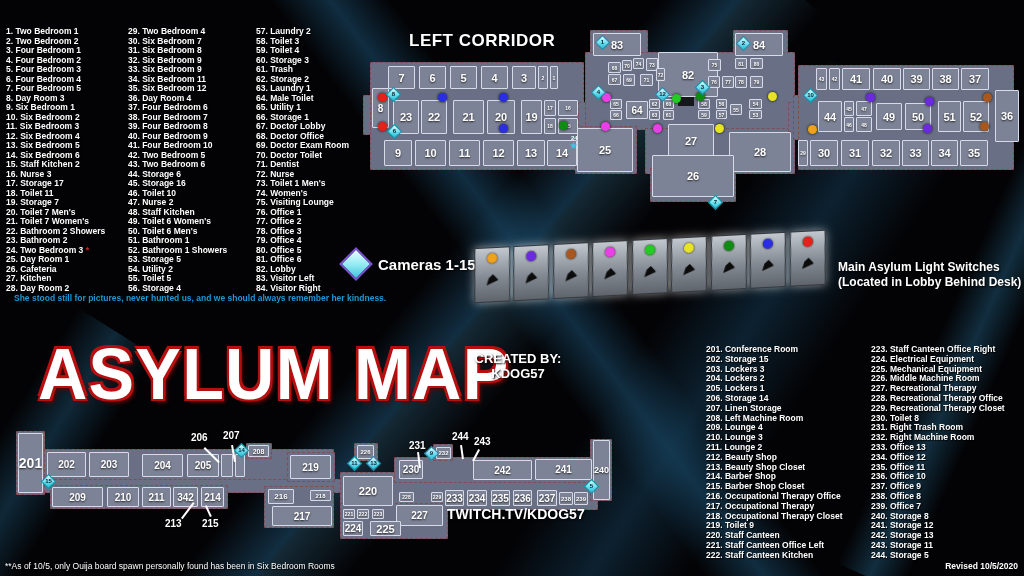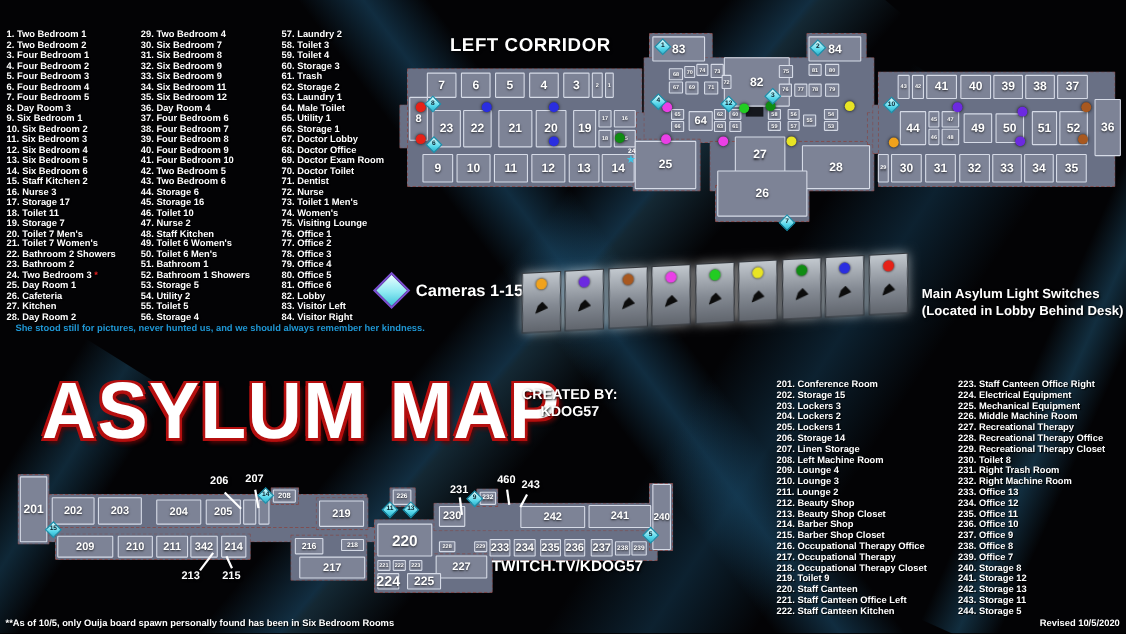--- a/index.html
+++ b/index.html
@@ -45,21 +45,21 @@
   .switch i{position:absolute;top:5px;left:50%;margin-left:-5px;width:10px;height:10px;border-radius:50%;box-shadow:0 0 2px #000;}
   .switch u{position:absolute;top:26px;left:50%;margin-left:-6px;width:12px;height:11px;background:#0c0c0c;
             clip-path:polygon(0 100%,100% 55%,55% 0,20% 35%);}
   .switch-label{position:absolute;left:838px;top:260px;color:#fff;font-weight:bold;font-size:12px;line-height:14.5px;text-shadow:1px 1px 2px #000;}
   .asylum-title{position:absolute;left:38px;top:331px;font-size:56px;font-weight:bold;color:#fff;letter-spacing:1px;
        transform:scale(1.22,1.3);transform-origin:left top;white-space:nowrap;
        text-shadow:-2px -2px 0 #b50f0f,2px -2px 0 #b50f0f,-2px 2px 0 #b50f0f,2px 2px 0 #b50f0f,3px 3px 3px #5a0606;}
   .created-by{position:absolute;left:463px;top:351px;width:110px;color:#fff;font-weight:bold;font-size:13px;line-height:15px;
        text-align:center;text-shadow:1px 1px 2px #000;}
   .twitch{position:absolute;left:447px;top:506px;color:#fff;font-weight:bold;font-size:14px;text-shadow:1px 1px 2px #000;}
-  .ouija-note{position:absolute;left:5px;top:561px;color:#fff;font-weight:bold;font-size:8.5px;text-shadow:1px 1px 1px #000;}
+  .ouija-note{position:absolute;left:5px;top:561px;color:#fff;font-weight:normal;font-size:8.5px;text-shadow:1px 1px 1px #000;}
   .revised{position:absolute;right:6px;top:561px;color:#fff;font-weight:bold;font-size:8.5px;text-shadow:1px 1px 1px #000;}
 </style>
 </head>
 <body>
 
 <div class="page">
   <div class="beam b1"></div>
   <div class="beam b2"></div>
   <div class="beam b3"></div>
   <div class="beam b4"></div>
@@ -315,21 +315,21 @@
         <div class="room" style="left: 938px; top: 101px; width: 23px; height: 31px; font-size: 11px;">51</div>
         <div class="room" style="left: 963px; top: 101px; width: 26px; height: 31px; font-size: 11px;">52</div>
         <div class="room" style="left: 995px; top: 90px; width: 24px; height: 52px; font-size: 11px;">36</div>
         <div class="room" style="left: 798px; top: 140px; width: 10px; height: 26px; font-size: 5px;">29</div>
         <div class="room" style="left: 810px; top: 140px; width: 28px; height: 26px; font-size: 11px;">30</div>
         <div class="room" style="left: 841px; top: 140px; width: 28px; height: 26px; font-size: 11px;">31</div>
         <div class="room" style="left: 872px; top: 140px; width: 28px; height: 26px; font-size: 11px;">32</div>
         <div class="room" style="left: 902px; top: 140px; width: 27px; height: 26px; font-size: 11px;">33</div>
         <div class="room" style="left: 931px; top: 140px; width: 27px; height: 26px; font-size: 11px;">34</div>
         <div class="room" style="left: 960px; top: 140px; width: 28px; height: 26px; font-size: 11px;">35</div>
-        <div class="room" style="left: 18px; top: 433px; width: 25px; height: 60px; font-size: 11px;">201</div>
+        <div class="room" style="left: 18px; top: 433px; width: 25px; height: 60px; font-size: 14px;">201</div>
         <div class="room" style="left: 47px; top: 452px; width: 39px; height: 25px; font-size: 10px;">202</div>
         <div class="room" style="left: 89px; top: 452px; width: 40px; height: 25px; font-size: 10px;">203</div>
         <div class="room" style="left: 142px; top: 454px; width: 41px; height: 23px; font-size: 10px;">204</div>
         <div class="room" style="left: 187px; top: 454px; width: 32px; height: 23px; font-size: 10px;">205</div>
         <div class="room" style="left: 221px; top: 454px; width: 12px; height: 23px; font-size: 5px;"></div>
         <div class="room" style="left: 235px; top: 454px; width: 10px; height: 23px; font-size: 5px;"></div>
         <div class="room" style="left: 248px; top: 445px; width: 21px; height: 12px; font-size: 7px;">208</div>
         <div class="room" style="left: 290px; top: 455px; width: 41px; height: 24px; font-size: 10px;">219</div>
         <div class="room" style="left: 52px; top: 487px; width: 51px; height: 20px; font-size: 10px;">209</div>
         <div class="room" style="left: 107px; top: 487px; width: 32px; height: 20px; font-size: 10px;">210</div>
@@ -338,35 +338,35 @@
         <div class="room" style="left: 201px; top: 487px; width: 23px; height: 20px; font-size: 10px;">214</div>
         <div class="room" style="left: 268px; top: 489px; width: 26px; height: 15px; font-size: 8px;">216</div>
         <div class="room" style="left: 310px; top: 490px; width: 21px; height: 11px; font-size: 6px;">218</div>
         <div class="room" style="left: 272px; top: 506px; width: 60px; height: 20px; font-size: 10px;">217</div>
         <div class="room" style="left: 357px; top: 445px; width: 17px; height: 14px; font-size: 6px;">226</div>
         <div class="room" style="left: 399px; top: 460px; width: 24px; height: 19px; font-size: 10px;">230</div>
         <div class="room" style="left: 436px; top: 447px; width: 15px; height: 12px; font-size: 6px;">232</div>
         <div class="room" style="left: 473px; top: 460px; width: 59px; height: 20px; font-size: 10px;">242</div>
         <div class="room" style="left: 535px; top: 459px; width: 57px; height: 21px; font-size: 10px;">241</div>
         <div class="room" style="left: 593px; top: 440px; width: 17px; height: 60px; font-size: 9px;">240</div>
-        <div class="room" style="left: 343px; top: 476px; width: 50px; height: 30px; font-size: 14px;">220</div>
+        <div class="room" style="left: 343px; top: 476px; width: 50px; height: 30px; font-size: 11px;">220</div>
         <div class="room" style="left: 399px; top: 492px; width: 15px; height: 10px; font-size: 5px;">228</div>
         <div class="room" style="left: 431px; top: 492px; width: 12px; height: 10px; font-size: 5px;">229</div>
         <div class="room" style="left: 445px; top: 490px; width: 19px; height: 16px; font-size: 10px;">233</div>
         <div class="room" style="left: 467px; top: 490px; width: 20px; height: 16px; font-size: 10px;">234</div>
         <div class="room" style="left: 491px; top: 490px; width: 19px; height: 16px; font-size: 10px;">235</div>
         <div class="room" style="left: 513px; top: 490px; width: 19px; height: 16px; font-size: 10px;">236</div>
         <div class="room" style="left: 537px; top: 490px; width: 20px; height: 16px; font-size: 10px;">237</div>
         <div class="room" style="left: 559px; top: 492px; width: 14px; height: 13px; font-size: 6px;">238</div>
         <div class="room" style="left: 574px; top: 492px; width: 14px; height: 13px; font-size: 6px;">239</div>
         <div class="room" style="left: 343px; top: 509px; width: 12px; height: 10px; font-size: 5px;">221</div>
         <div class="room" style="left: 357px; top: 509px; width: 12px; height: 10px; font-size: 5px;">222</div>
         <div class="room" style="left: 372px; top: 509px; width: 12px; height: 10px; font-size: 5px;">223</div>
         <div class="room" style="left: 396px; top: 505px; width: 47px; height: 21px; font-size: 10px;">227</div>
-        <div class="room" style="left: 343px; top: 521px; width: 20px; height: 15px; font-size: 13px;">224</div>
+        <div class="room" style="left: 343px; top: 521px; width: 20px; height: 15px; font-size: 10px;">224</div>
         <div class="room" style="left: 370px; top: 521px; width: 31px; height: 15px; font-size: 11px;">225</div>
         <div class="dot" style="left: 378px; top: 93px; background: rgb(230, 33, 23);"></div>
         <div class="dot" style="left: 378px; top: 122px; background: rgb(230, 33, 23);"></div>
         <div class="dot" style="left: 438px; top: 93px; background: rgb(42, 46, 224);"></div>
         <div class="dot" style="left: 499px; top: 93px; background: rgb(42, 46, 224);"></div>
         <div class="dot" style="left: 499px; top: 124px; background: rgb(42, 46, 224);"></div>
         <div class="dot" style="left: 559px; top: 121px; background: rgb(15, 140, 18);"></div>
         <div class="dot" style="left: 602px; top: 93px; background: rgb(234, 63, 230);"></div>
         <div class="dot" style="left: 672px; top: 94px; background: rgb(34, 204, 34);"></div>
         <div class="dot" style="left: 696px; top: 92px; background: rgb(15, 140, 18);"></div>
@@ -428,21 +428,21 @@
         <div class="callout-label" style="left: 191px; top: 432px;">206</div>
         <div class="callout-line" style="left: 205px; top: 447px; width: 21px; transform: rotate(45deg);"></div>
         <div class="callout-label" style="left: 223px; top: 430px;">207</div>
         <div class="callout-line" style="left: 233px; top: 445px; width: 17px; transform: rotate(80deg);"></div>
         <div class="callout-label" style="left: 165px; top: 518px;">213</div>
         <div class="callout-line" style="left: 181px; top: 518px; width: 20px; transform: rotate(-53deg);"></div>
         <div class="callout-label" style="left: 202px; top: 518px;">215</div>
         <div class="callout-line" style="left: 210px; top: 517px; width: 12px; transform: rotate(-115deg);"></div>
         <div class="callout-label" style="left: 409px; top: 440px;">231</div>
         <div class="callout-line" style="left: 419px; top: 452px; width: 16px; transform: rotate(83deg);"></div>
-        <div class="callout-label" style="left: 452px; top: 431px;">460</div>
+        <div class="callout-label" style="left: 452px; top: 431px;">244</div>
         <div class="callout-line" style="left: 462px; top: 445px; width: 14px; transform: rotate(82deg);"></div>
         <div class="callout-label" style="left: 474px; top: 436px;">243</div>
         <div class="callout-line" style="left: 480px; top: 450px; width: 13px; transform: rotate(118deg);"></div>
         <div class="map-star-num" style="left: 571px; top: 135px;">24</div>
         <div class="map-star" style="left: 569px; top: 141px;">★</div>
       </div>
 
     <div class="legend-cam"></div>
     <div class="legend-cam-label">Cameras 1-15</div>
 

